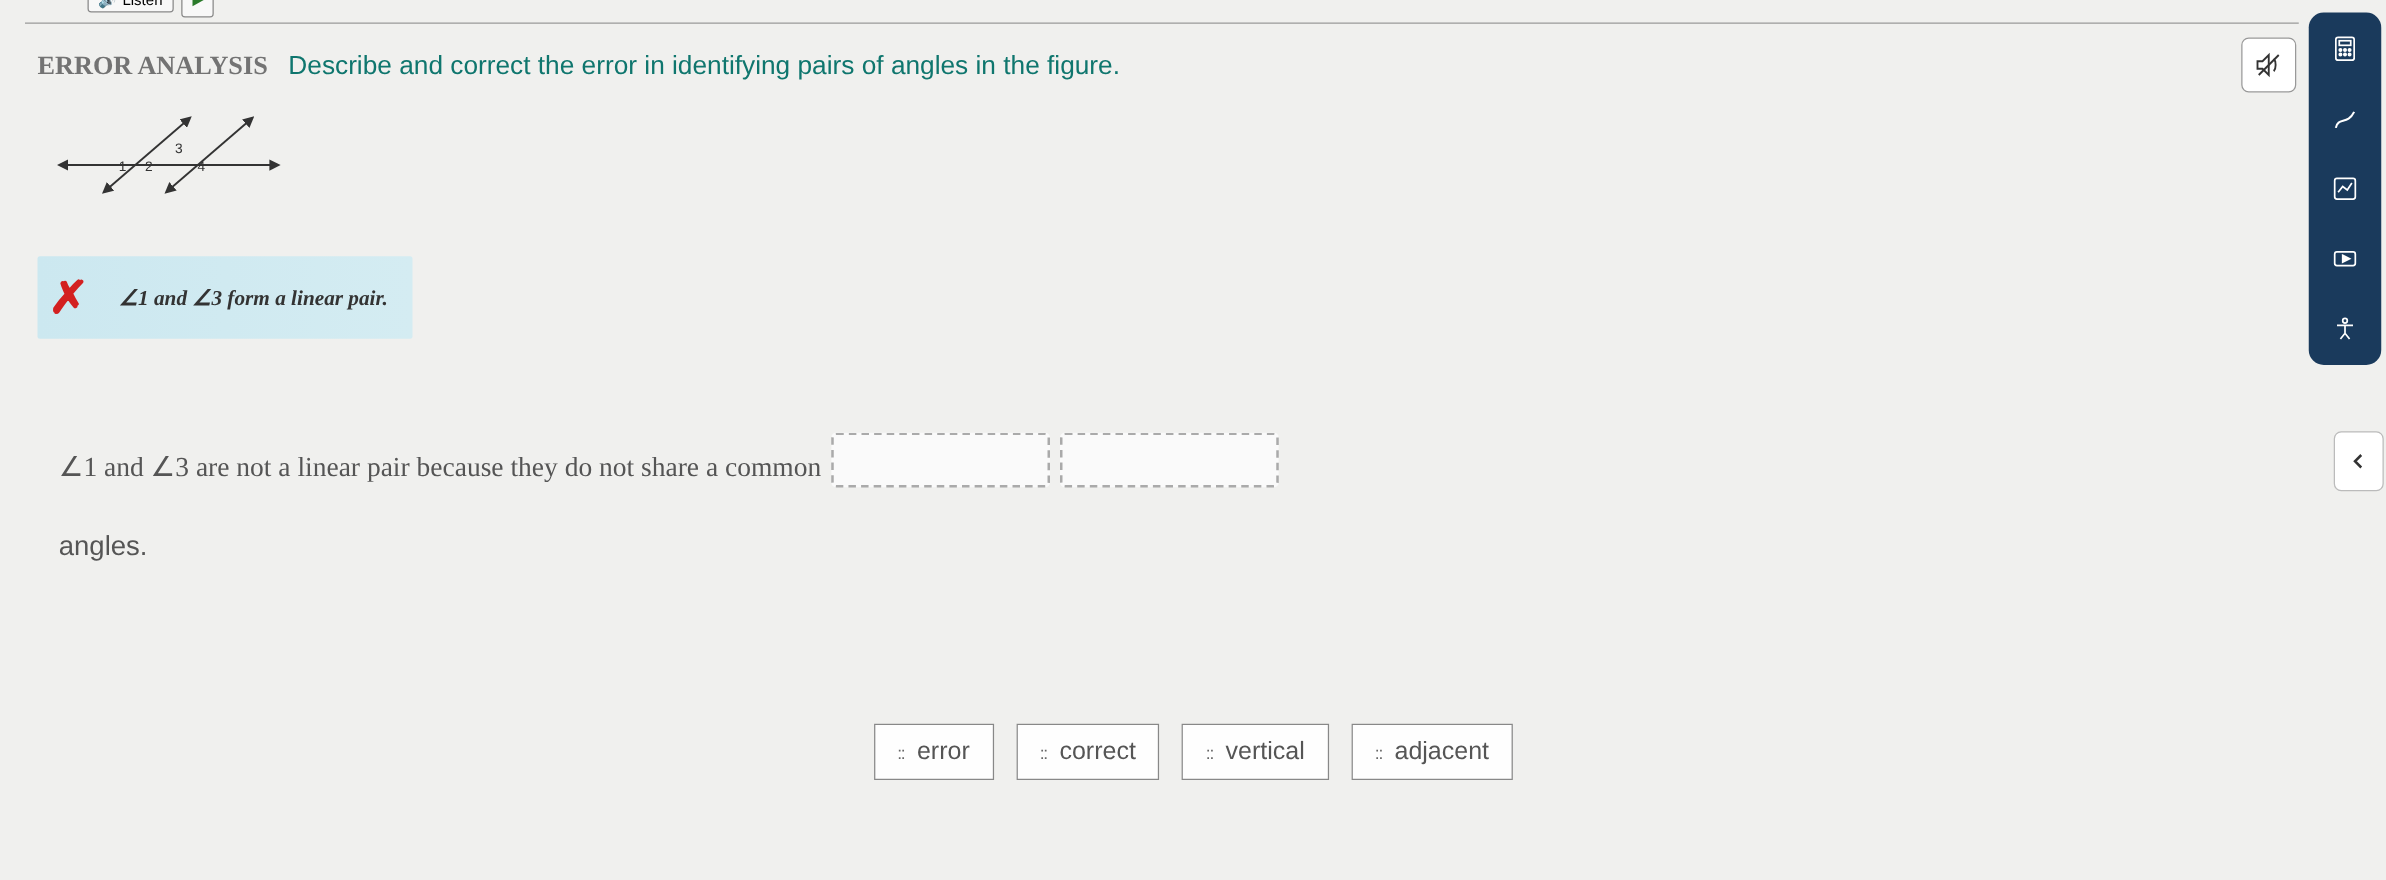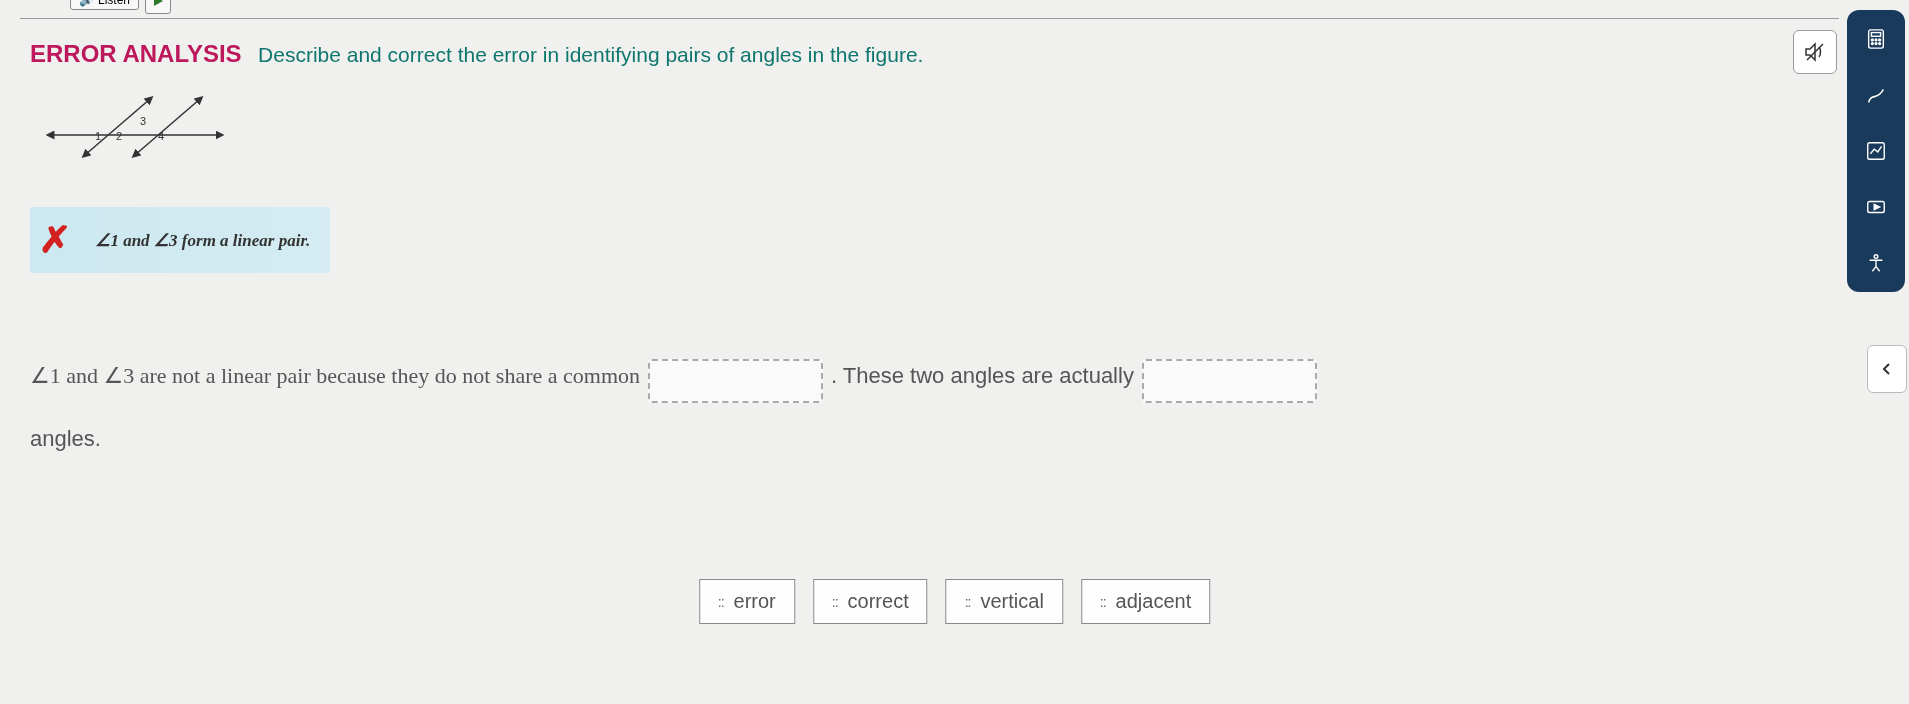--- a/index.html
+++ b/index.html
@@ -46,24 +46,25 @@
     }
     
     .content {
       position: absolute;
       top: 40px;
       left: 30px;
       right: 90px;
     }
     
     .section-title {
-      color: #be185d;
+      color: #737373;
       font-weight: bold;
-      font-size: 24px;
+      font-size: 21px;
       display: inline;
+      font-family: Liberation Serif, serif;
     }
     
     .instructions {
       font-size: 21px;
       color: #0f766e;
       display: inline;
       margin-left: 12px;
     }
     
     .figure {
@@ -96,22 +97,23 @@
       text-align: right;
     }
     
     .answer-section {
       margin-top: 75px;
       font-size: 22px;
       color: #555;
       line-height: 2.5;
       display: flex;
       flex-wrap: wrap;
-      align-items: flex-end;
+      align-items: flex-start;
       gap: 8px;
+      margin-left: 17px;
     }
     
     .answer-section span.text-part { white-space: nowrap; }
     
     .drop-zone {
       display: inline-block;
       width: 175px;
       height: 44px;
       border: 2px dashed #aaa;
       border-radius: 4px;
@@ -244,21 +246,20 @@
   </div>
 
   <div class="error-box">
     <span class="x-mark">✗</span>
     <span class="error-text angle-sym">∠1 and ∠3 form a linear pair.</span>
   </div>
 
   <div class="answer-section">
     <span class="text-part angle-sym">∠1 and ∠3 are not a linear pair because they do not share a common</span>
     <span class="drop-zone"></span>
-    <span class="text-part">. These two angles are actually</span>
     <span class="drop-zone"></span>
     <span class="text-part" style="flex-basis:100%;">angles.</span>
   </div>
 </div>
 
 <div class="options-row">
   <div class="option-tile">
     <span class="grip">::</span>
     <span>error</span>
   </div>

